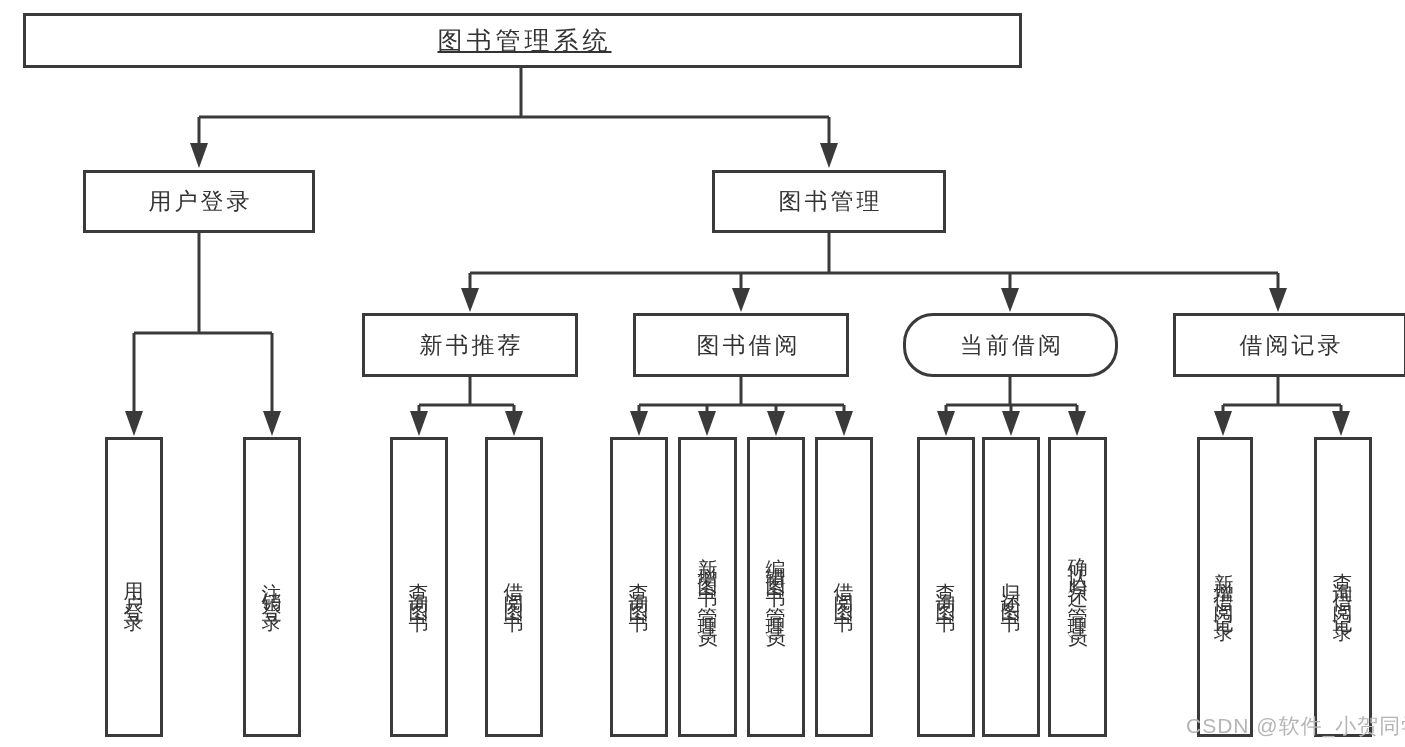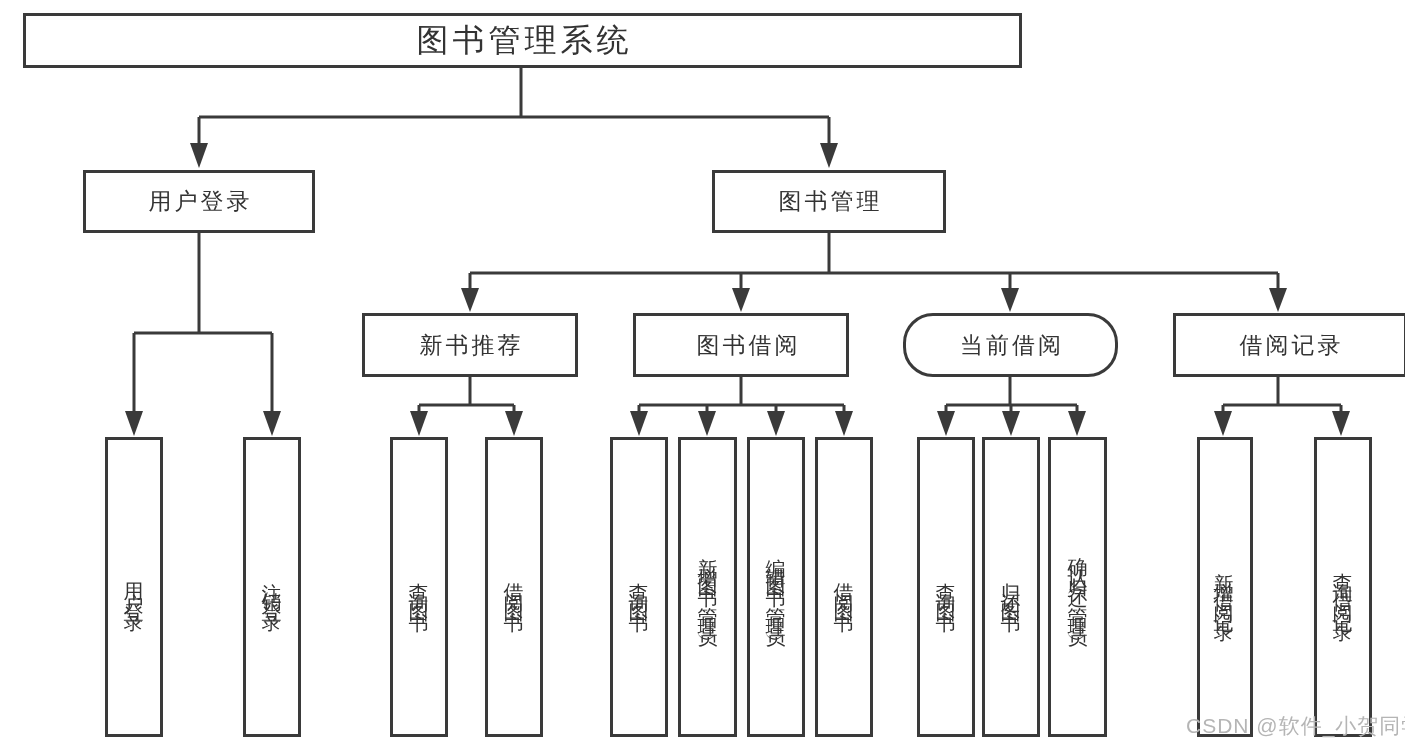--- a/index.html
+++ b/index.html
@@ -35,21 +35,21 @@
     position: absolute;
     box-sizing: border-box;
     border: 3px solid var(--line);
     background: var(--bg);
     display: flex;
     align-items: center;
     justify-content: center;
     color: var(--text);
   }
   .node.h { font-size: 23px; letter-spacing: 3px; text-indent: 3px; }
-  .node.root { font-size: 32px; letter-spacing: 4px; text-indent: 4px; }
+  .node.root { font-size: 25px; letter-spacing: 4px; text-indent: 4px; text-decoration: underline; }
   .node.v {
     display: block;
     writing-mode: vertical-rl;
     text-orientation: mixed;
     font-size: 20px;
     letter-spacing: 10px;
     text-align: center;
     line-height: 52px;
   }
   .watermark {

